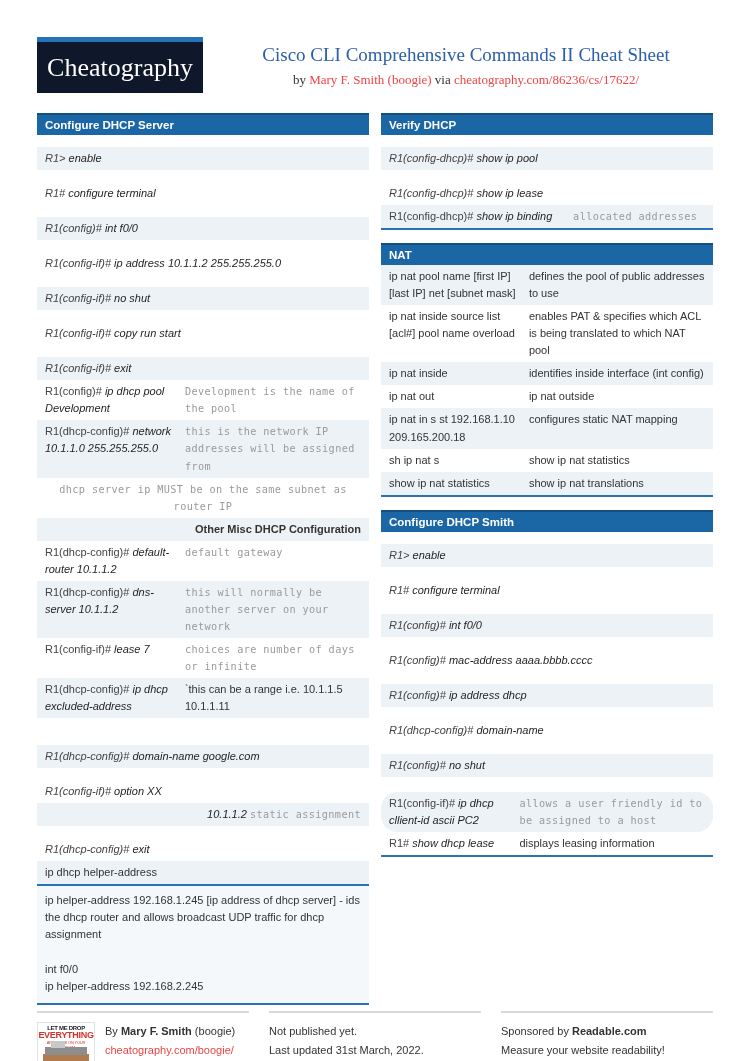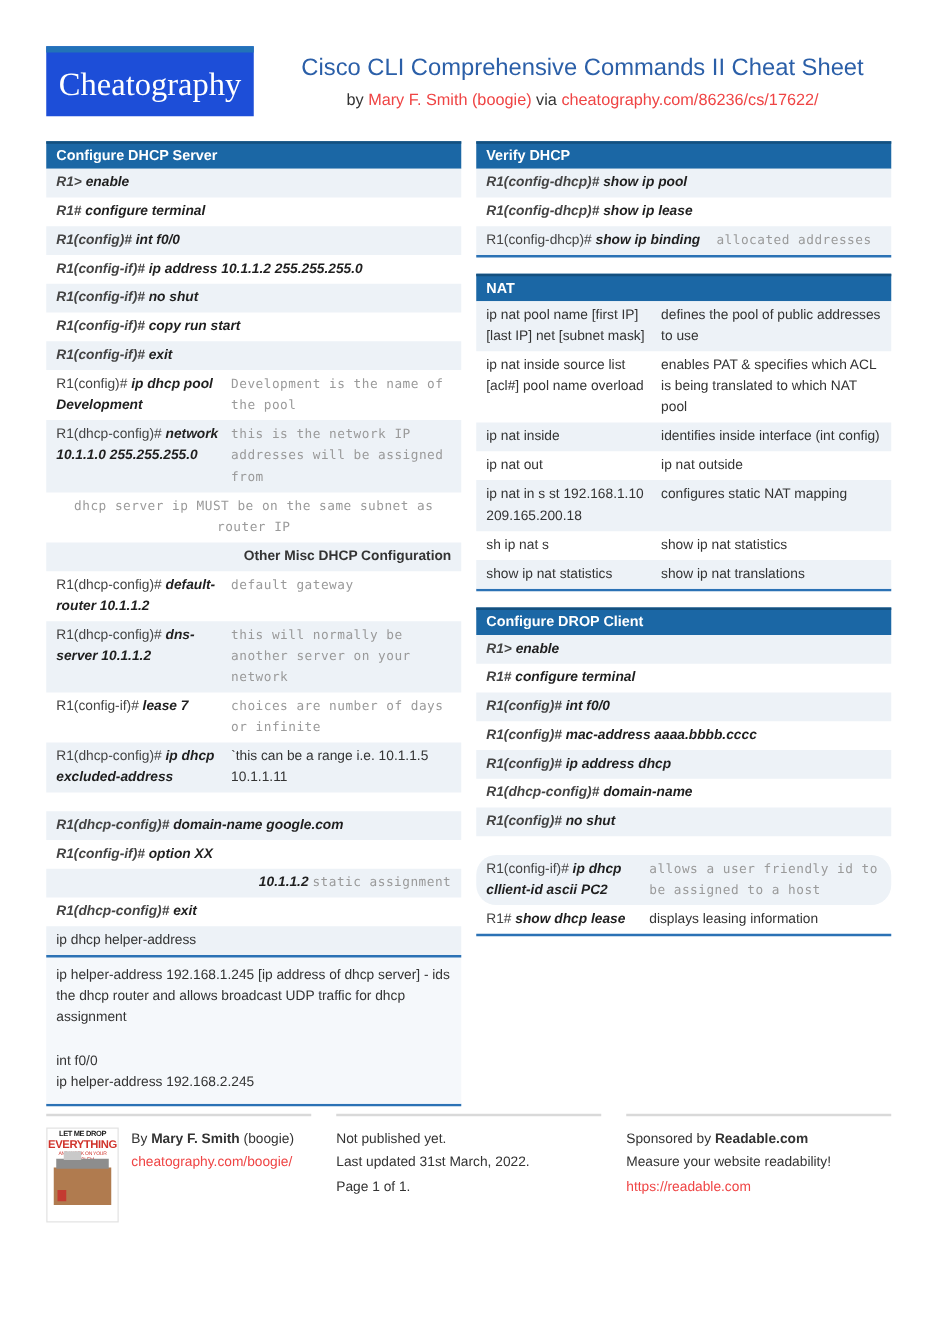--- a/index.html
+++ b/index.html
@@ -3,41 +3,41 @@
 <meta charset="utf-8">
 <style>
   html,body{margin:0;padding:0;}
   body{
     width:750px;height:1061px;background:#ffffff;position:relative;
     font-family:"Liberation Sans", sans-serif;color:#333;
   }
   
   .page-header{display:flex;padding:37px 37px 0 37px;gap:16px;}
   .logo{
-    width:166px;height:51px;background:#1d4ed8;border-top:5px solid #2273b8;
+    width:166px;height:51px;background:#0f172a;border-top:5px solid #2273b8;
     color:#fff;font-family:"Liberation Serif", serif;font-size:26px;
     display:flex;align-items:center;justify-content:center;flex:0 0 auto;
   }
-  .header-text{flex:1;text-align:center;font-family:Liberation Sans, sans-serif;padding-top:7px;}
+  .header-text{flex:1;text-align:center;font-family:Liberation Serif, serif;padding-top:7px;}
   .page-title{color:#2b5fa8;font-size:19px;line-height:1.2;}
   .page-subtitle{font-size:13px;color:#333;margin-top:5px;}
   a.link{color:#ef4444;text-decoration:none;}
   
   .main{display:flex;gap:12px;padding:20px 37px 0 37px;align-items:flex-start;}
   .col{flex:1;display:flex;flex-direction:column;gap:13px;min-width:0;}
   
   .card{border-bottom:2px solid #2b72b5;}
   .card-header{
     background:#1b67a5;border-top:2px solid #14507f;color:#fff;
     font-weight:bold;font-size:11.5px;padding:4px 8px;
   }
   .row{font-size:11px;color:#333;padding:3px 8px;line-height:1.55;}
   .row.stripe{background:#edf2f7;}
   .pre{color:#444;}
-  .cmd{font-style:italic;font-weight:bold;color:#1f1f1f;}
+  .cmd{font-style:italic;font-weight:normal;color:#1f1f1f;margin-top:12px;}
   .mono{font-family:"DejaVu Sans Mono", monospace;font-size:10.2px;color:#9a9a9a;letter-spacing:0.4px;}
   .pair{display:grid;grid-template-columns:43% 1fr;column-gap:4px;}
   .center{text-align:center;}
   .subheader{text-align:right;font-weight:bold;}
   .rightpair{text-align:right;}
   .empty{height:15px;padding:0;}
   .note{
     background:#f5f8fb;border-top:2px solid #2b72b5;padding:6px 8px 8px 8px;
     font-size:11px;line-height:1.55;color:#333;white-space:pre-line;
   }
@@ -161,21 +161,21 @@
             <div>show ip nat statistics</div>
           </div>
           <div class="row stripe duo pair">
             <div>show ip nat statistics</div>
             <div>show ip nat translations</div>
           </div>
         </div>
     </div>
 
     <div class="card">
-      <div class="card-header">Configure DROP Client</div>
+      <div class="card-header">Configure DHCP Smith</div>
       <div>
           <div class="row stripe cmd"><span class="pre">R1&gt; </span><span class="cmd">enable</span></div>
           <div class="row cmd"><span class="pre">R1# </span><span class="cmd">configure terminal</span></div>
           <div class="row stripe cmd"><span class="pre">R1(config)# </span><span class="cmd">int f0/0</span></div>
           <div class="row cmd"><span class="pre">R1(config)# </span><span class="cmd">mac-address aaaa.bbbb.cccc</span></div>
           <div class="row stripe cmd"><span class="pre">R1(config)# </span><span class="cmd">ip address dhcp</span></div>
           <div class="row cmd"><span class="pre">R1(dhcp-config)# </span><span class="cmd">domain-name</span></div>
           <div class="row stripe cmd"><span class="pre">R1(config)# </span><span class="cmd">no shut</span></div>
           <div class="row empty"></div>
           <div class="row stripe pair" style="grid-template-columns: 40% 1fr; border-radius: 16px;">

